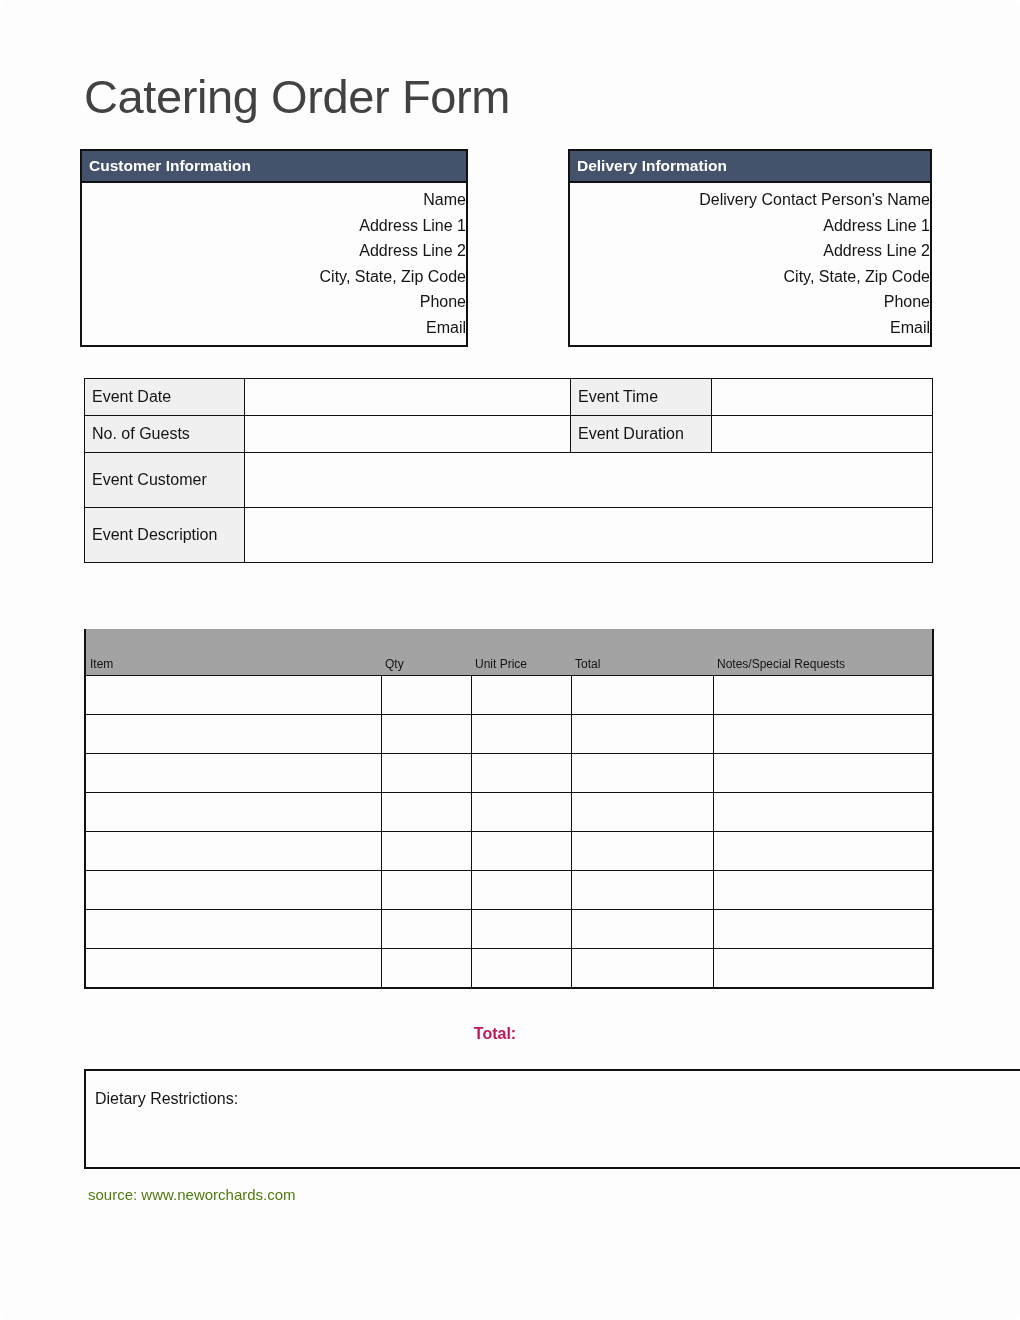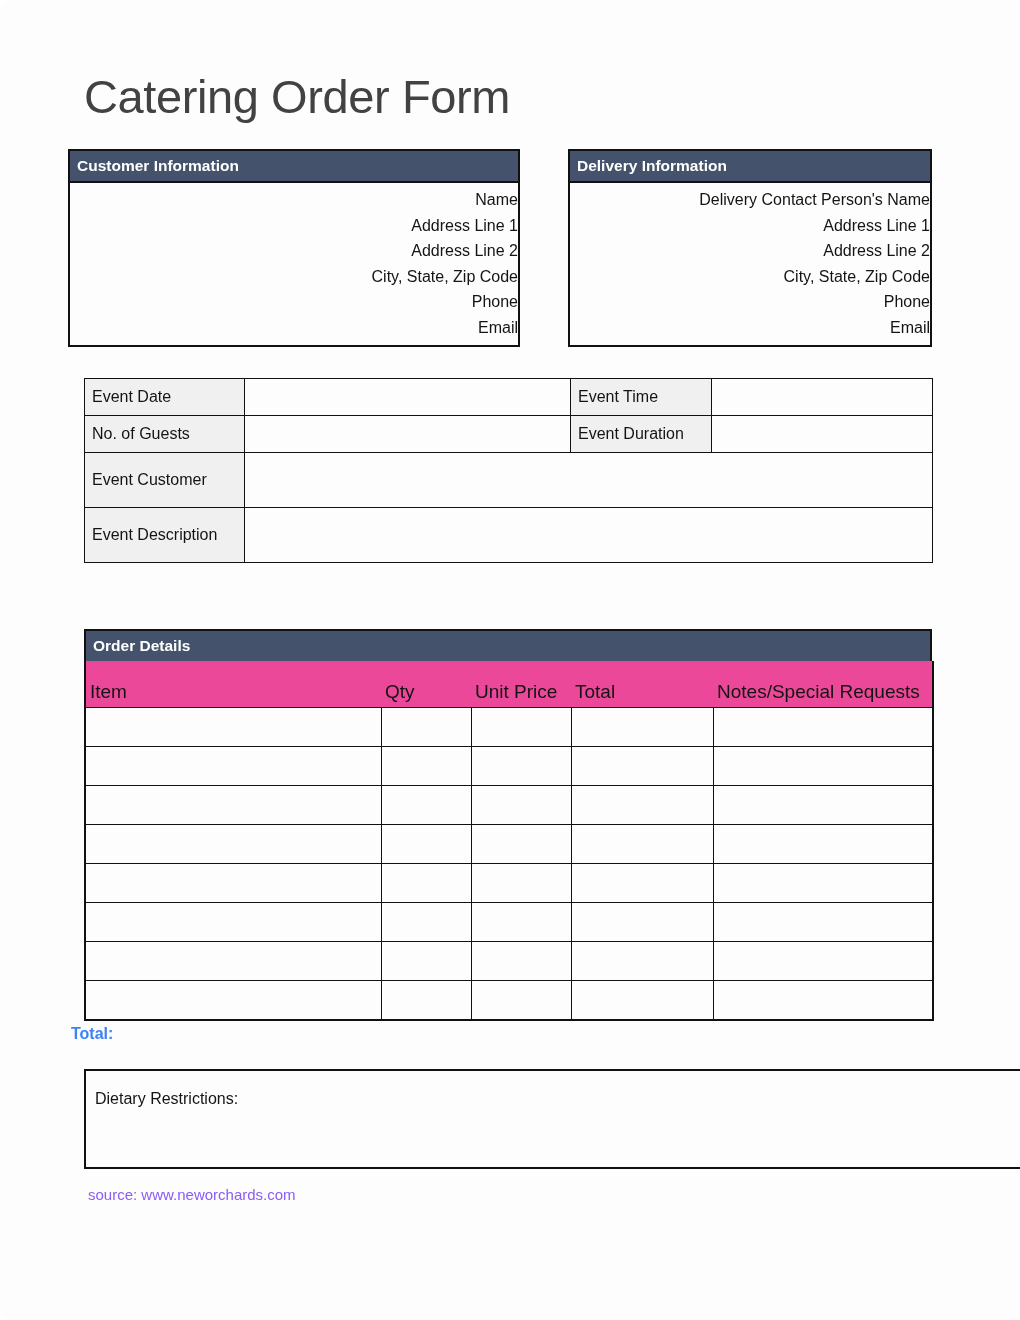--- a/index.html
+++ b/index.html
@@ -64,21 +64,21 @@
     text-align: right;
   }
   .info-line {
     font-size: 16px;
     color: #141414;
     padding: 3px 0 3px 7px;
     line-height: 1.22;
     white-space: nowrap;
   }
 
-  #customer-box { left: 68px; top: 149px; width: 452px; }
+  #customer-box { left: 80px; top: 149px; width: 388px; }
   #delivery-box { left: 568px; top: 149px; width: 364px; }
 
   
   #event-section {
     position: absolute;
     left: 84px;
     top: 378px;
     width: 848px;
   }
   table.grid {
@@ -110,46 +110,47 @@
   table.order {
     border-collapse: collapse;
     width: 100%;
     table-layout: fixed;
     border: 2px solid #111111;
     border-top: none;
   }
   table.order th {
     border: none;
     border-bottom: 1.6px solid #111111;
-    font-size: 19px;
+    font-size: 12px;
     font-weight: normal;
     color: #141414;
     text-align: left;
     padding: 0 0 4px 4px;
     height: 42px;
     vertical-align: bottom;
-    background: #ec4899;
+    background: #a3a3a3;
   }
   table.order td {
     border: 1.6px solid #111111;
     height: 36px;
     background: #fdfdfd;
   }
   table.order tr td:first-child { border-left: none; }
   table.order tr td:last-child { border-right: none; }
   table.order tr:last-child td { border-bottom: none; }
 
   .total-row {
     position: absolute;
     left: 84px;
     top: 1025px;
     width: 848px;
+    text-align: center;
     font-size: 16px;
     font-weight: bold;
-    color: #3b82f6;
+    color: #be185d;
   }
   .total-inner {
     display: inline-block;
     transform: translateX(-13px);
   }
 
   
   #dietary-box {
     position: absolute;
     left: 84px;
@@ -165,21 +166,21 @@
     color: #141414;
     padding: 19px 0 0 9px;
   }
 
   
   .source {
     position: absolute;
     left: 88px;
     top: 1186px;
     font-size: 15px;
-    color: #8b5cf6;
+    color: #4d7c0f;
     white-space: nowrap;
   }
 </style>
 </head>
 <body>
 
 <div class="page">
 
   <div class="title">Catering Order Form</div>
 
@@ -234,21 +235,20 @@
         </tr>
         <tr class="ev-r3">
           <td class="lbl">Event Description</td>
           <td colspan="3"></td>
         </tr>
       </tbody>
     </table>
   </div>
 
   <div id="order-section">
-    <div class="sec-header">Order Details</div>
     <table class="order">
       <colgroup>
         <col style="width:296px">
           <col style="width:90px">
           <col style="width:100px">
           <col style="width:142px">
           <col style="width:220px">
       </colgroup>
       <thead>
         <tr>

